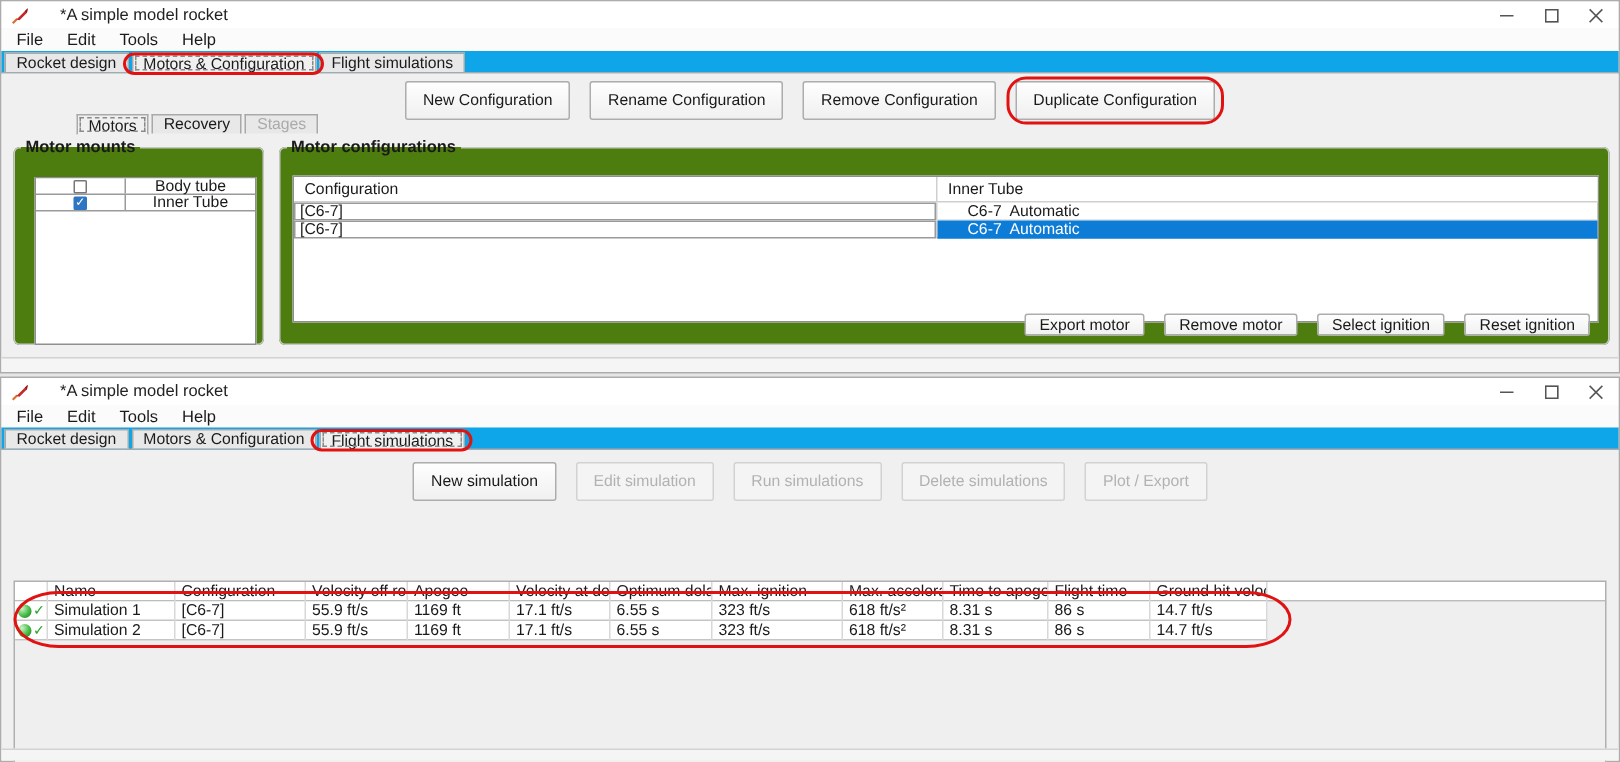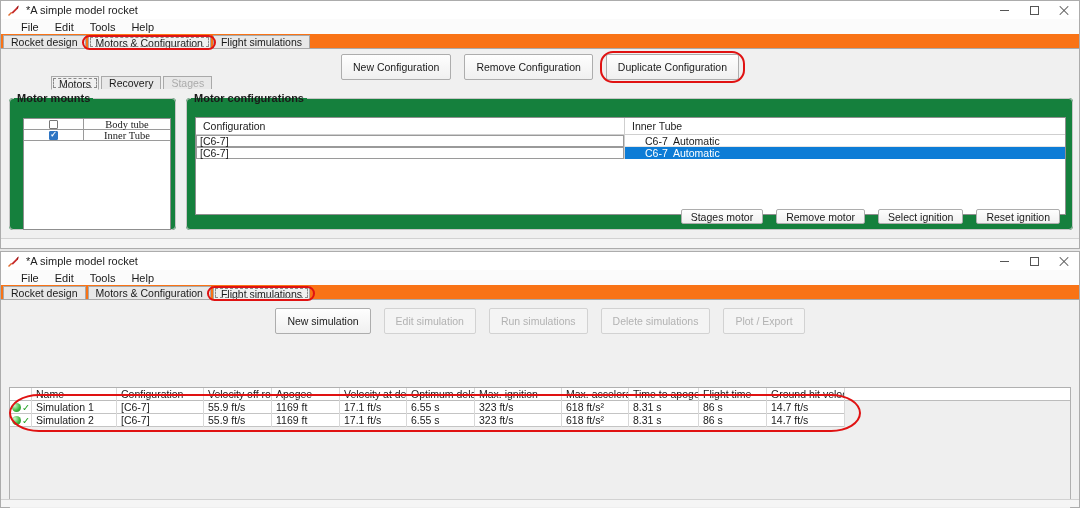--- a/index.html
+++ b/index.html
@@ -18,43 +18,43 @@
     border: 1px solid #acacac;
   }
   #win-top { top: 0; height: 249px; }
   #win-bottom { top: 251px; height: 257px; }
 
   .titlebar {
     position: absolute; left:0; right:0; top:0; height:18px;
     background:#ffffff; display:flex; align-items:center;
   }
   .app-icon { width:13px; height:13px; margin-left:6px; display:inline-flex; }
-  .title { margin-left:6px; font-size:11px; color:#222; }
+  .title { margin-left:20px; font-size:11px; color:#222; }
   .win-controls { margin-left:auto; display:flex; height:18px; }
   .wc { width:30px; height:18px; display:flex; align-items:center; justify-content:center; cursor:default; }
   .glyph-min { width:9px; height:1px; background:#555; }
   .glyph-restore { position:relative; width:9px; height:9px; }
   .glyph-restore::before { content:""; position:absolute; right:0; top:0; width:7px; height:7px; border:1px solid #555; }
   .glyph-restore::after { content:""; position:absolute; left:0; bottom:0; width:7px; height:7px; border:1px solid #555; background:#fff; }
   .glyph-close { position:relative; width:10px; height:10px; }
   .glyph-close::before, .glyph-close::after {
     content:""; position:absolute; left:-1px; top:4.5px; width:12px; height:1px; background:#555;
   }
   .glyph-close::before { transform:rotate(45deg); }
   .glyph-close::after { transform:rotate(-45deg); }
 
   .menubar {
     position:absolute; left:0; right:0; top:18px; height:15px;
-    background:#fbfbfb; display:flex; align-items:center; padding-left:12px;
+    background:#fbfbfb; display:flex; align-items:center; padding-left:2px;
   }
   .menu-item { padding:0 8px; font-size:11px; }
 
   .tabbar {
     position:absolute; left:0; right:0; top:33px; height:15px;
-    background:#f97316; border-bottom:1px solid #a9a9a9;
+    background:#0ea5e9; border-bottom:1px solid #a9a9a9;
     display:flex; align-items:flex-end; padding-left:2px; gap:2px;
   }
   .tab {
     border:1px solid #a9a9a9; border-bottom:none; background:#e8e8e8;
     height:13px; line-height:13px; padding:0 7px; font-size:10.5px;
     position:relative; white-space:nowrap; cursor:default;
   }
   .tab.active {
     background:#f0f0f0; height:14px; line-height:14px; margin-bottom:-1px;
     border-bottom:1px solid #f0f0f0; z-index:2;
@@ -72,30 +72,30 @@
     border:1px solid #adadad; border-radius:2px; color:#1a1a1a;
     position:relative; white-space:nowrap; cursor:default;
   }
   .btn.disabled { color:#b2b2b2; border-color:#d2d2d2; background:#f4f4f4; }
   .btn.small { height:15px; padding:0 9px; font-size:10.5px; }
 
   .subtabbar { position:absolute; left:3px; top:26px; display:flex; align-items:flex-end; gap:2px; height:14px;padding-left:47px; }
 
   fieldset.group {
     position:absolute; border:1px solid #c6c6c6; border-radius:4px;
-    background:#15803d; padding:0;
+    background:#4d7c0f; padding:0;
   }
   fieldset.group legend { font-size:11px; font-weight:bold; margin-left:4px; padding:0 3px; }
 
   
   .mounts-table {
     position:absolute; left:13px; top:14px; width:148px; height:112px;
     background:#fff; border:1px solid #8f8f8f;
   }
-  .mount-row { display:flex; height:11px; border-bottom:1px solid #9a9a9a; background:#fff;font-family:Liberation Serif, serif; }
+  .mount-row { display:flex; height:11px; border-bottom:1px solid #9a9a9a; background:#fff; }
   .cb-cell { width:60px; border-right:1px solid #9a9a9a; display:flex; align-items:center; justify-content:center; }
   .cb { width:9px; height:9px; border:1px solid #777; border-radius:1px; background:#fff; display:flex; align-items:center; justify-content:center; }
   .cb.checked { background:#2e75c3; border-color:#2e75c3; }
   .cb .cbk { color:#fff; font-size:8px; line-height:8px; font-style:normal; font-weight:bold; }
   .mount-name { flex:1; text-align:center; font-size:10.5px; line-height:11px; }
 
   
   .config-table {
     position:absolute; left:8px; top:13px; width:871px; height:98px;
     background:#fff; border:1px solid #8f8f8f;
@@ -180,20 +180,21 @@
     <span class="tab">Rocket design</span>
     <span class="tab active">
       <span>Motors &amp; Configuration</span>
       <span class="annot annot-tab"></span>
     </span>
     <span class="tab">Flight simulations</span>
   </div>
   <div class="content">
     <div class="btn-row" style="top:5px;">
       <button class="btn">New Configuration</button>
+      <button class="btn">Rename Configuration</button>
       <button class="btn">Remove Configuration</button>
       <button class="btn">
         <span>Duplicate Configuration</span>
         <span class="annot" style="left:-7px; right:-7px; top:-4px; bottom:-4px; border-radius:13px;"></span>
       </button>
     </div>
     <div class="subtabbar">
       <span class="tab active">Motors</span>
       <span class="tab">Recovery</span>
       <span class="tab disabled">Stages</span>
@@ -239,21 +240,21 @@
           <span class="cfg-col1">
               <span class="cfg-field">[C6-7]</span>
             </span>
           <span class="cfg-cell2 selected">
             <span class="cfg-motor">C6-7</span>
             <span class="cfg-ign">Automatic</span>
           </span>
         </div>
       </div>
       <div class="motor-btns">
-        <button class="btn small">Stages motor</button>
+        <button class="btn small">Export motor</button>
         <button class="btn small">Remove motor</button>
         <button class="btn small">Select ignition</button>
         <button class="btn small">Reset ignition</button>
       </div>
     </fieldset>
     <div class="statusbar" style="height:10px;"></div>
   </div>
 </div>
 
 <div class="window" id="win-bottom">

